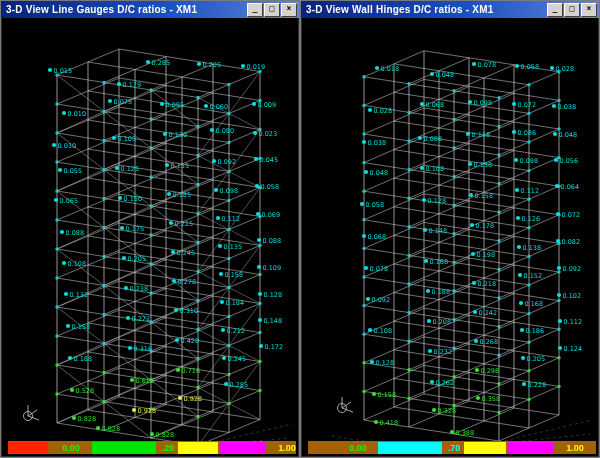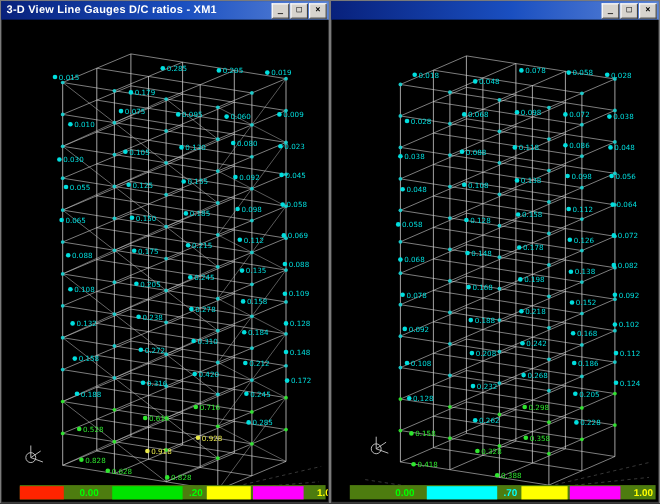--- a/index.html
+++ b/index.html
@@ -5,21 +5,21 @@
   html,body{margin:0;padding:0;background:#000;}
   .screen{width:600px;height:458px;display:flex;background:#000;font-family:"Liberation Sans",sans-serif;overflow:hidden;}
   .window{width:300px;height:458px;box-sizing:border-box;position:relative;background:#000;border:1px solid #7a7a7a;box-shadow:inset 0 0 0 1px #2e2e2e;}
   .titlebar{height:17px;background:linear-gradient(90deg,#08217c 0%,#1a4fc0 55%,#5d86d8 100%);display:flex;align-items:center;padding:0 2px 0 5px;user-select:none;font-weight:bold;}
   .title{color:#ffffff;font-size:10px;white-space:nowrap;overflow:hidden;letter-spacing:.2px;}
   .winbtns{margin-left:auto;display:flex;gap:1px;}
   .wbtn{width:14px;height:12px;background:#d6d3ce;border:1px solid;border-color:#ffffff #404040 #404040 #ffffff;font-size:8px;line-height:10px;text-align:center;color:#000;font-family:"DejaVu Sans Mono",monospace;cursor:default;}
   .canvas{position:absolute;top:17px;left:1px;right:1px;bottom:1px;background:#000;overflow:hidden;}
   svg{position:absolute;top:0;left:0;}
   svg text{font-family:"DejaVu Sans",sans-serif;font-size:6.5px;}
-  .legend{position:absolute;left:16px;right:2px;bottom:2px;height:13px;display:flex;align-items:center;background:#4d7c0f;}
+  .legend{position:absolute;left:6px;right:2px;bottom:2px;height:13px;display:flex;align-items:center;background:#a16207;}
   .legend .sw{height:12px;margin-right:2px;flex:0 0 auto;}
   .legend .lb{font-size:9px;font-weight:bold;text-align:center;flex:0 0 auto;font-family:"Liberation Sans",sans-serif;}
   .legend .gap{flex:0 0 auto;}
 </style>
 </head>
 <body>
 
 <div class="screen">
 
   <div class="window">
@@ -416,20 +416,21 @@
           <div class="lb" style="width: 20px; color: rgb(0, 255, 0);">.20</div>
           <div class="sw" style="width: 40px; background: rgb(255, 255, 0);"></div>
           <div class="sw" style="width: 46px; background: rgb(255, 0, 255);"></div>
           <div class="lb" style="width: 38px; color: rgb(255, 255, 0);">1.00</div>
         </div>
     </div>
   </div>
 
   <div class="window">
     <div class="titlebar">
+      <span class="title">3-D View  Wall Hinges D/C ratios - XM1</span>
       <span class="winbtns">
         <span class="wbtn">_</span>
         <span class="wbtn">□</span>
         <span class="wbtn">×</span>
       </span>
     </div>
     <div class="canvas">
       <svg id="svg1" width="298" height="440">
           <g>
             <line x1="197" y1="424" x2="290" y2="402" stroke="#5a5a5a" stroke-width="0.7" opacity="0.8" stroke-dasharray="3,3"></line>

